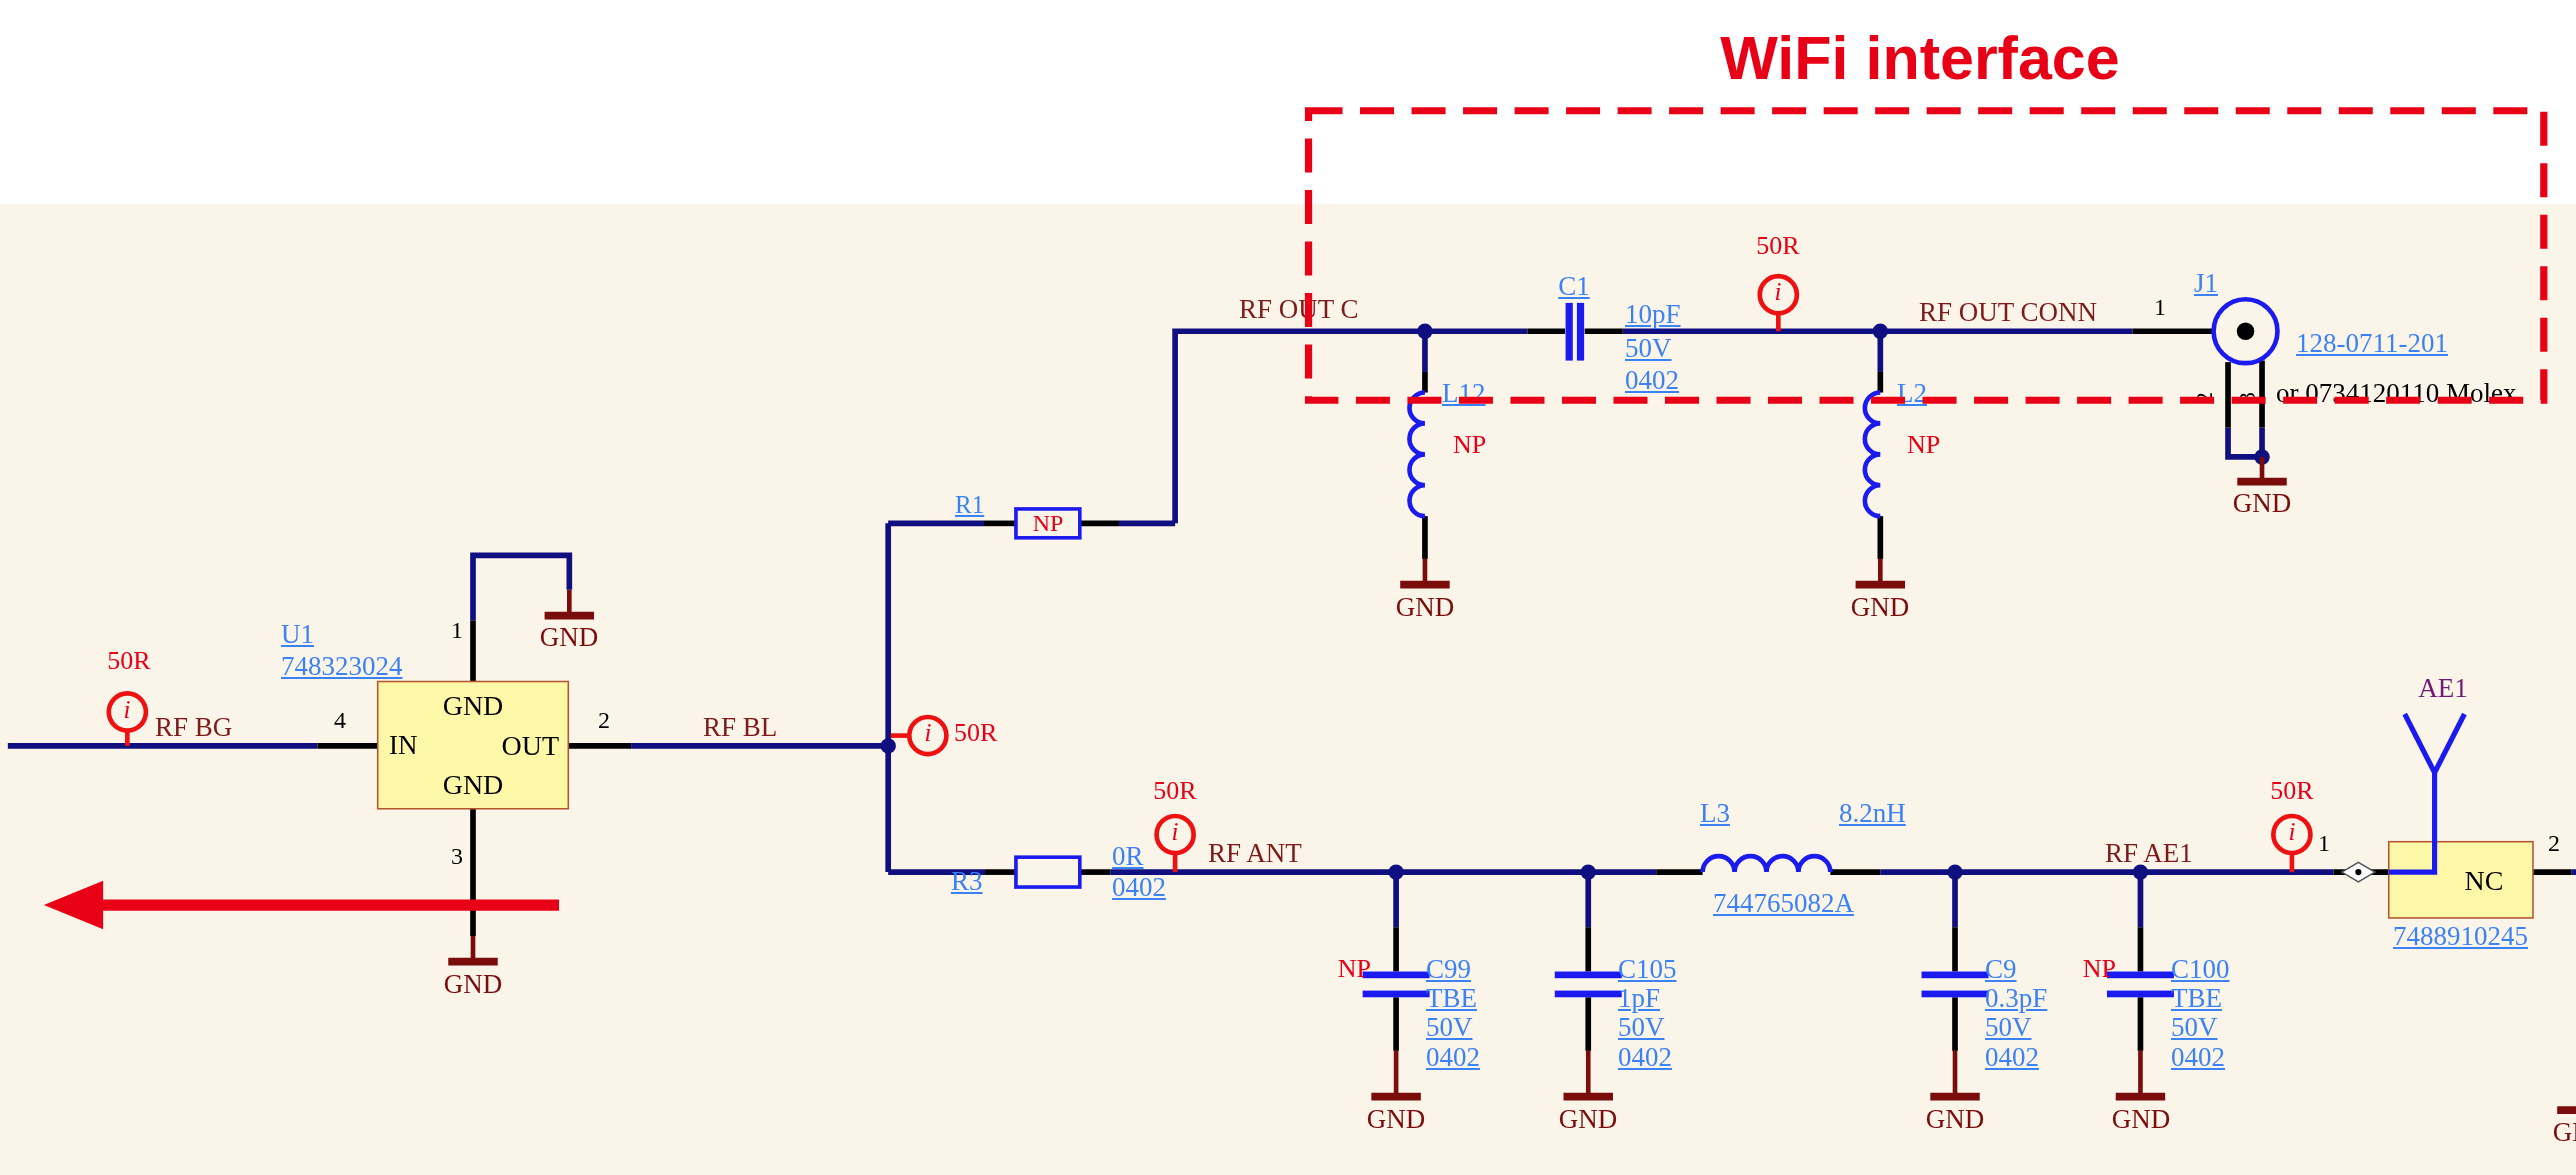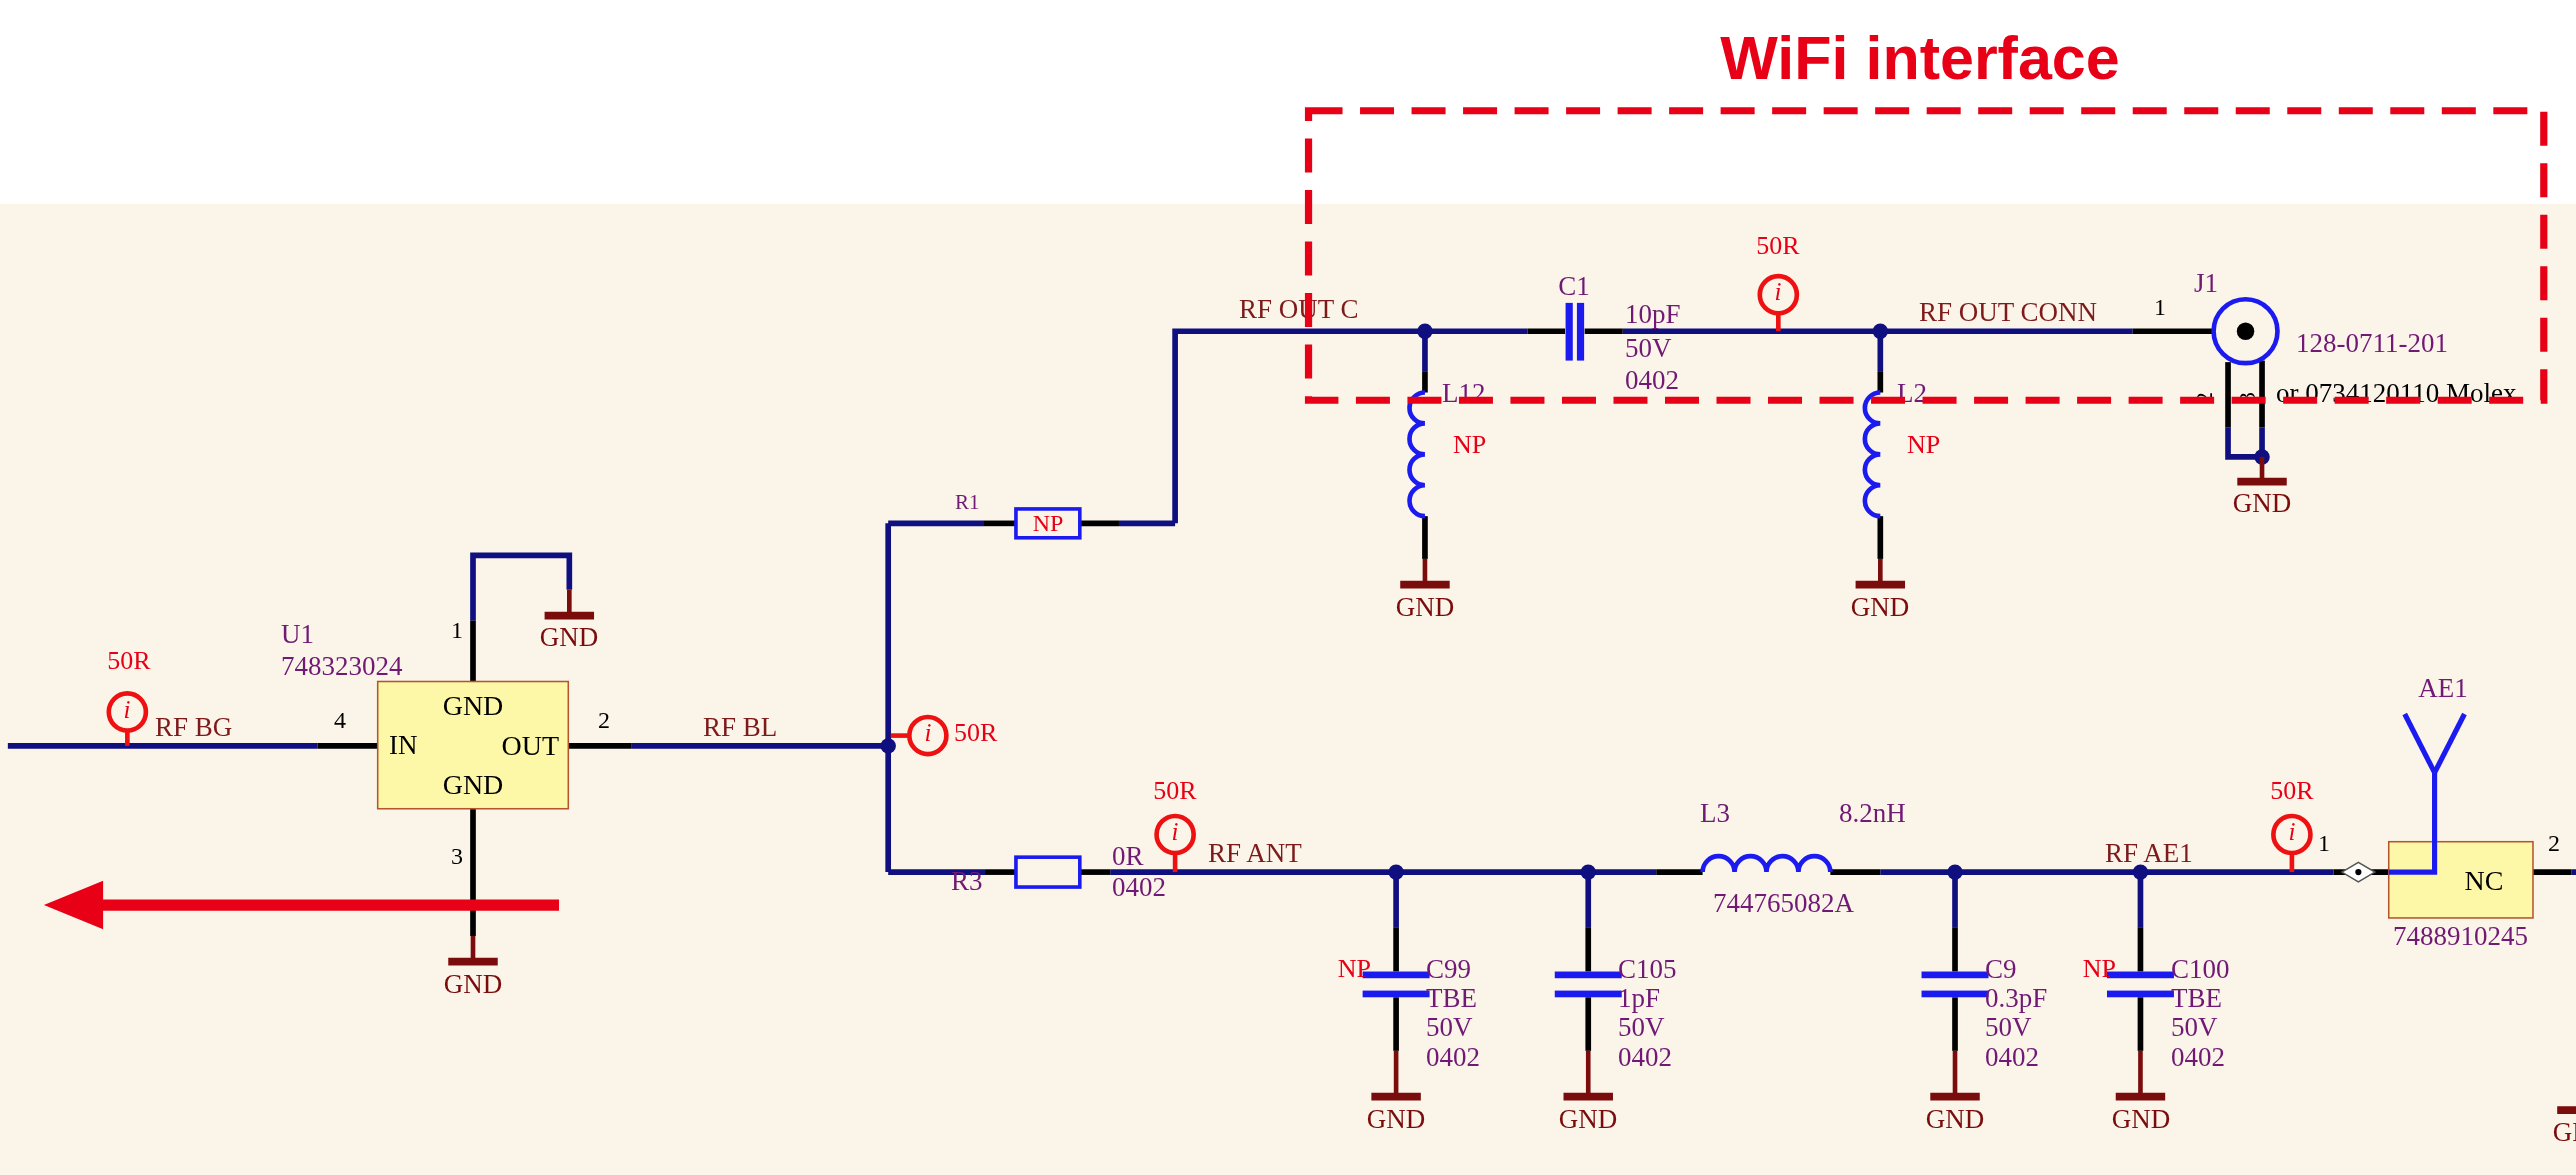--- a/index.html
+++ b/index.html
@@ -3,21 +3,21 @@
 <meta charset="utf-8">
 <style>
   html,body{margin:0;padding:0;background:#ffffff;}
   #page{position:relative;width:2666px;height:1175px;background:#ffffff;overflow:hidden;
         font-family:"Liberation Serif", serif;}
   #cream{position:absolute;left:0;top:204px;width:2666px;height:971px;background:#fbf4e9;}
   svg{position:absolute;left:0;top:0;}
   .t{position:absolute;white-space:nowrap;line-height:1;}
   .ser{font-family:"Liberation Serif", serif;}
   .san{font-family:"Liberation Sans", sans-serif;font-weight:bold;}
-  .blue{color:#701a75;}        
+  .blue{color:#3b82f6;text-decoration:underline;}        
   .comp{color:#1b1bf0;}
   .net{color:#7d1a1a;}         
   .gndc{color:#7a0c0c;}        
   .red{color:#e80016;}         
   .blk{color:#000000;}
   .cen{transform:translateX(-50%);}
   .rgt{transform:translateX(-100%);}
   .rot{transform:translate(-50%,-50%) rotate(-90deg);}
   .it{font-style:italic;}
 </style>
@@ -211,21 +211,21 @@
   <div class="t ser red it cen" style="left:127px;top:697px;font-size:25px;">i</div>
   <div class="t ser red" style="left:954px;top:720px;font-size:26px;">50R</div>
   <div class="t ser red it cen" style="left:928px;top:720px;font-size:25px;">i</div>
   <div class="t ser red cen" style="left:1778px;top:233px;font-size:26px;">50R</div>
   <div class="t ser red it cen" style="left:1778px;top:279px;font-size:25px;">i</div>
   <div class="t ser red cen" style="left:1175px;top:778px;font-size:26px;">50R</div>
   <div class="t ser red it cen" style="left:1175px;top:819px;font-size:25px;">i</div>
   <div class="t ser red cen" style="left:2292px;top:778px;font-size:26px;">50R</div>
   <div class="t ser red it cen" style="left:2292px;top:819px;font-size:25px;">i</div>
 
-  <div class="t ser blue" style="left:955px;top:492px;font-size:21px;">R1</div>
+  <div class="t ser blue" style="left:955px;top:492px;font-size:25px;">R1</div>
   <div class="t ser red cen" style="left:1048px;top:511px;font-size:24px;">NP</div>
   <div class="t ser blue" style="left:951px;top:824px;font-size:27px;margin-top:44px;">R3</div>
   <div class="t ser blue" style="left:1112px;top:843px;font-size:27px;">0R</div>
   <div class="t ser blue" style="left:1112px;top:874px;font-size:27px;">0402</div>
 
   <div class="t ser blue cen" style="left:1574px;top:273px;font-size:27px;">C1</div>
   <div class="t ser blue" style="left:1625px;top:301px;font-size:27px;">10pF</div>
   <div class="t ser blue" style="left:1625px;top:335px;font-size:27px;">50V</div>
   <div class="t ser blue" style="left:1625px;top:367px;font-size:27px;">0402</div>
 

